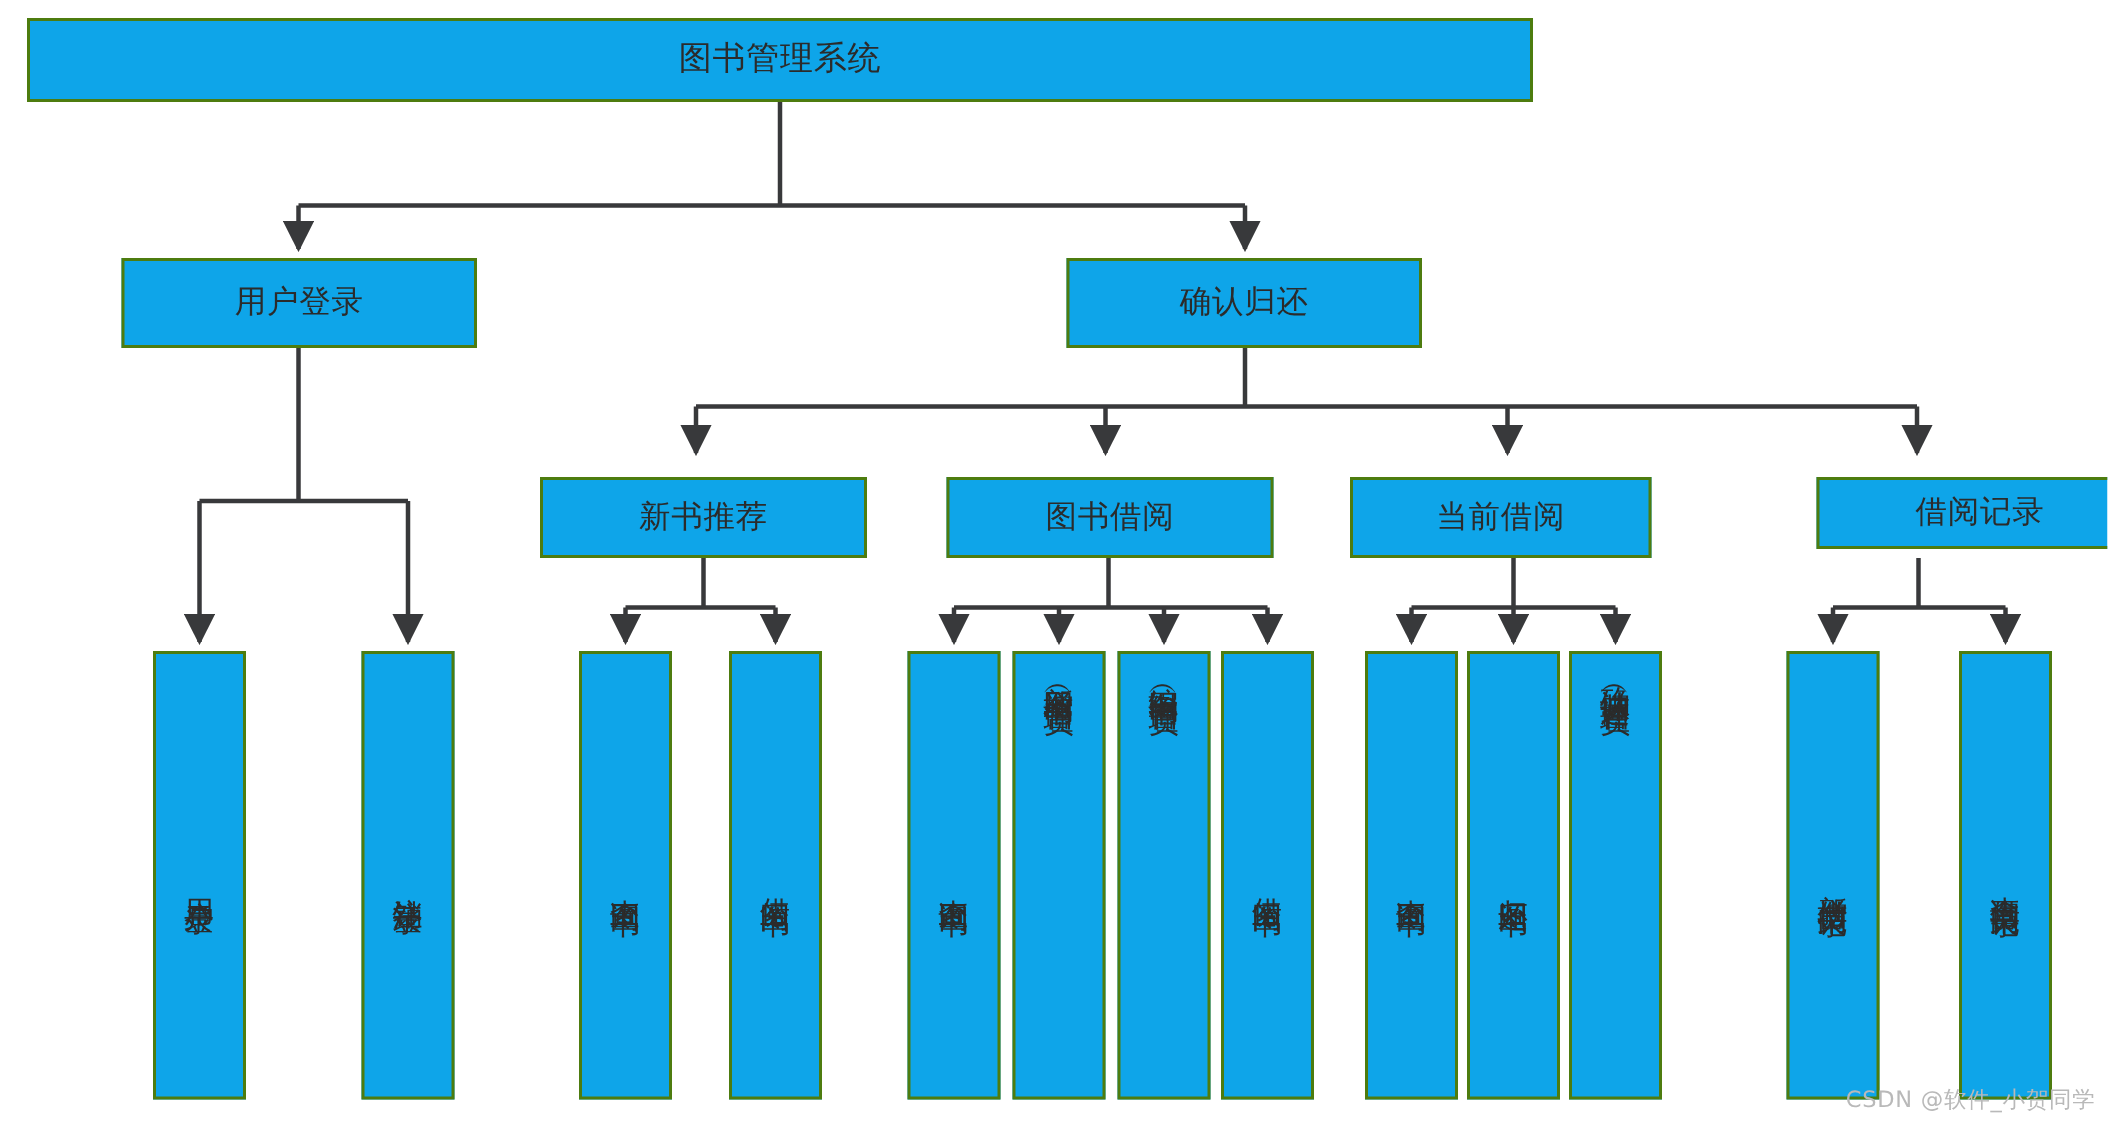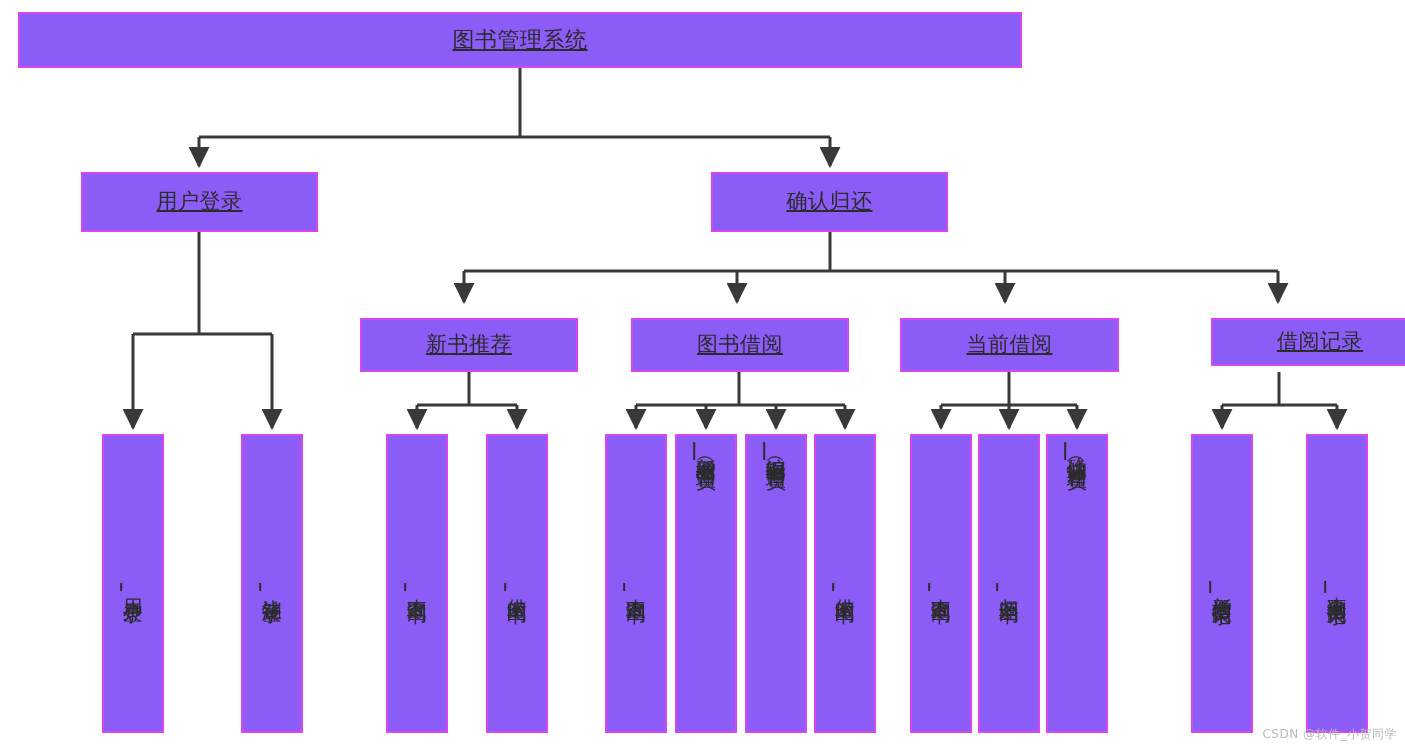--- a/index.html
+++ b/index.html
@@ -19,28 +19,27 @@
     position: absolute;
     left: 0;
     top: 0;
     width: 1405px;
     height: 747px;
     pointer-events: none;
   }
   .node {
     position: absolute;
     box-sizing: border-box;
-    background: #8b5cf6;
-    border: 2px solid #d946ef;
+    background: #0ea5e9;
+    border: 2px solid #4d7c0f;
     display: flex;
     align-items: center;
     justify-content: center;
     color: #2b2b2b;
     line-height: 1.12;
-    text-decoration: underline;
   }
   .node .lbl {
     display: block;
     text-align: center;
   }
   
   .h-node .lbl {
     writing-mode: horizontal-tb;
     font-size: 21px;
     letter-spacing: 0.5px;
@@ -61,21 +60,21 @@
     letter-spacing: 2px;
     white-space: nowrap;
   }
   .v-node.mid .lbl {
     align-self: center;
   }
   .watermark {
     position: absolute;
     right: 8px;
     bottom: 4px;
-    font-size: 12px;
+    font-size: 15px;
     color: #b9b9b9;
     white-space: nowrap;
     letter-spacing: 0.5px;
   }
 </style>
 </head>
 <body>
 
 <div id="canvas">
 
@@ -139,21 +138,21 @@
   <div class="node h-node" style="left:711px; top:172px; width:237px; height:60px;">
     <span class="lbl">确认归还</span>
   </div>
 
   <div class="node h-node" style="left:360px; top:318px; width:218px; height:54px;align-items:center;">
     <span class="lbl">新书推荐</span>
   </div>
   <div class="node h-node" style="left:631px; top:318px; width:218px; height:54px;">
     <span class="lbl">图书借阅</span>
   </div>
-  <div class="node h-node" style="left:900px; top:318px; width:219px; height:54px;align-items:center;">
+  <div class="node h-node" style="left:900px; top:318px; width:201px; height:54px;align-items:center;">
     <span class="lbl">当前借阅</span>
   </div>
   <div class="node h-node" style="left:1211px; top:318px; width:218px; height:48px;">
     <span class="lbl">借阅记录</span>
   </div>
 
   <div class="node v-node mid" style="left:102px; top:434px; width:62px; height:299px;">
     <span class="lbl">用户登录</span>
   </div>
   <div class="node v-node mid" style="left:241px; top:434px; width:62px; height:299px;">

